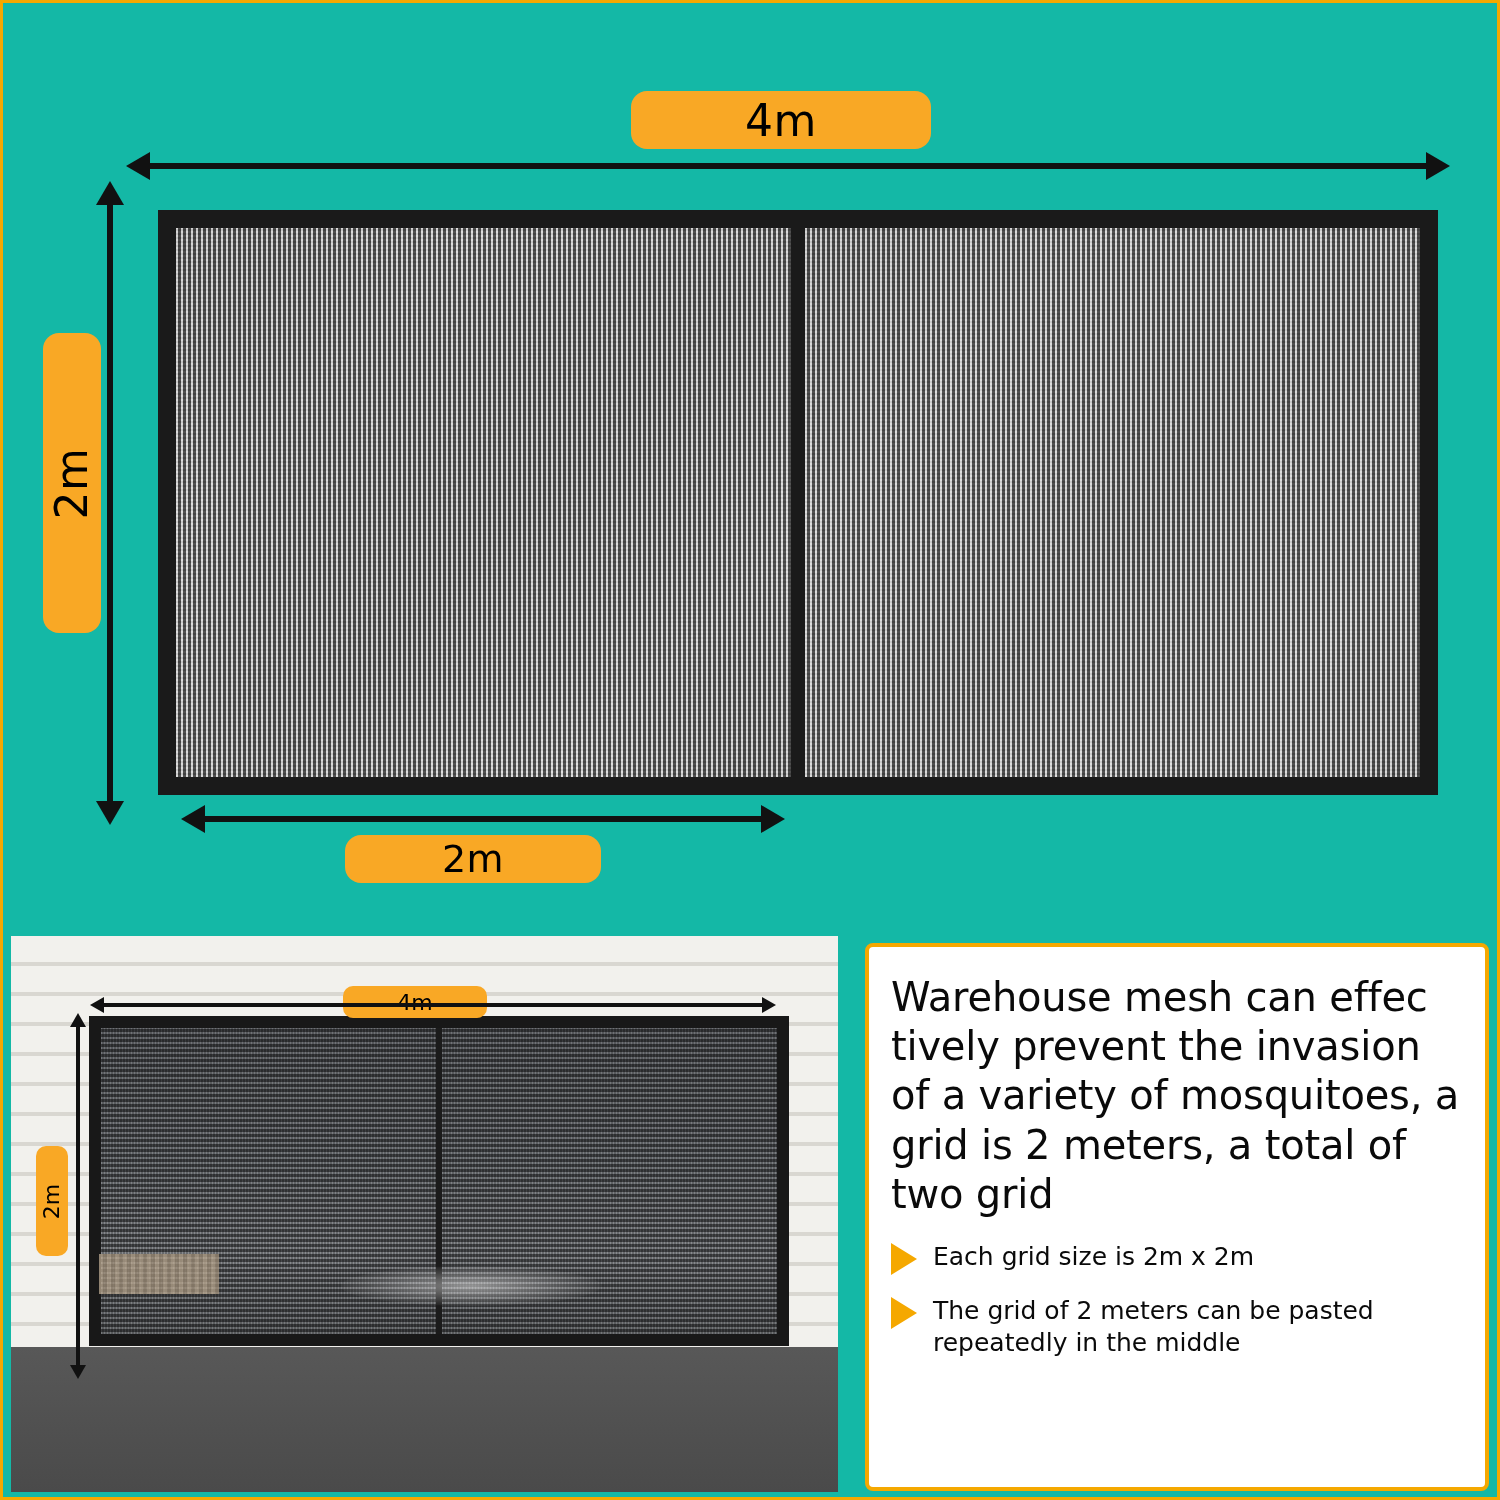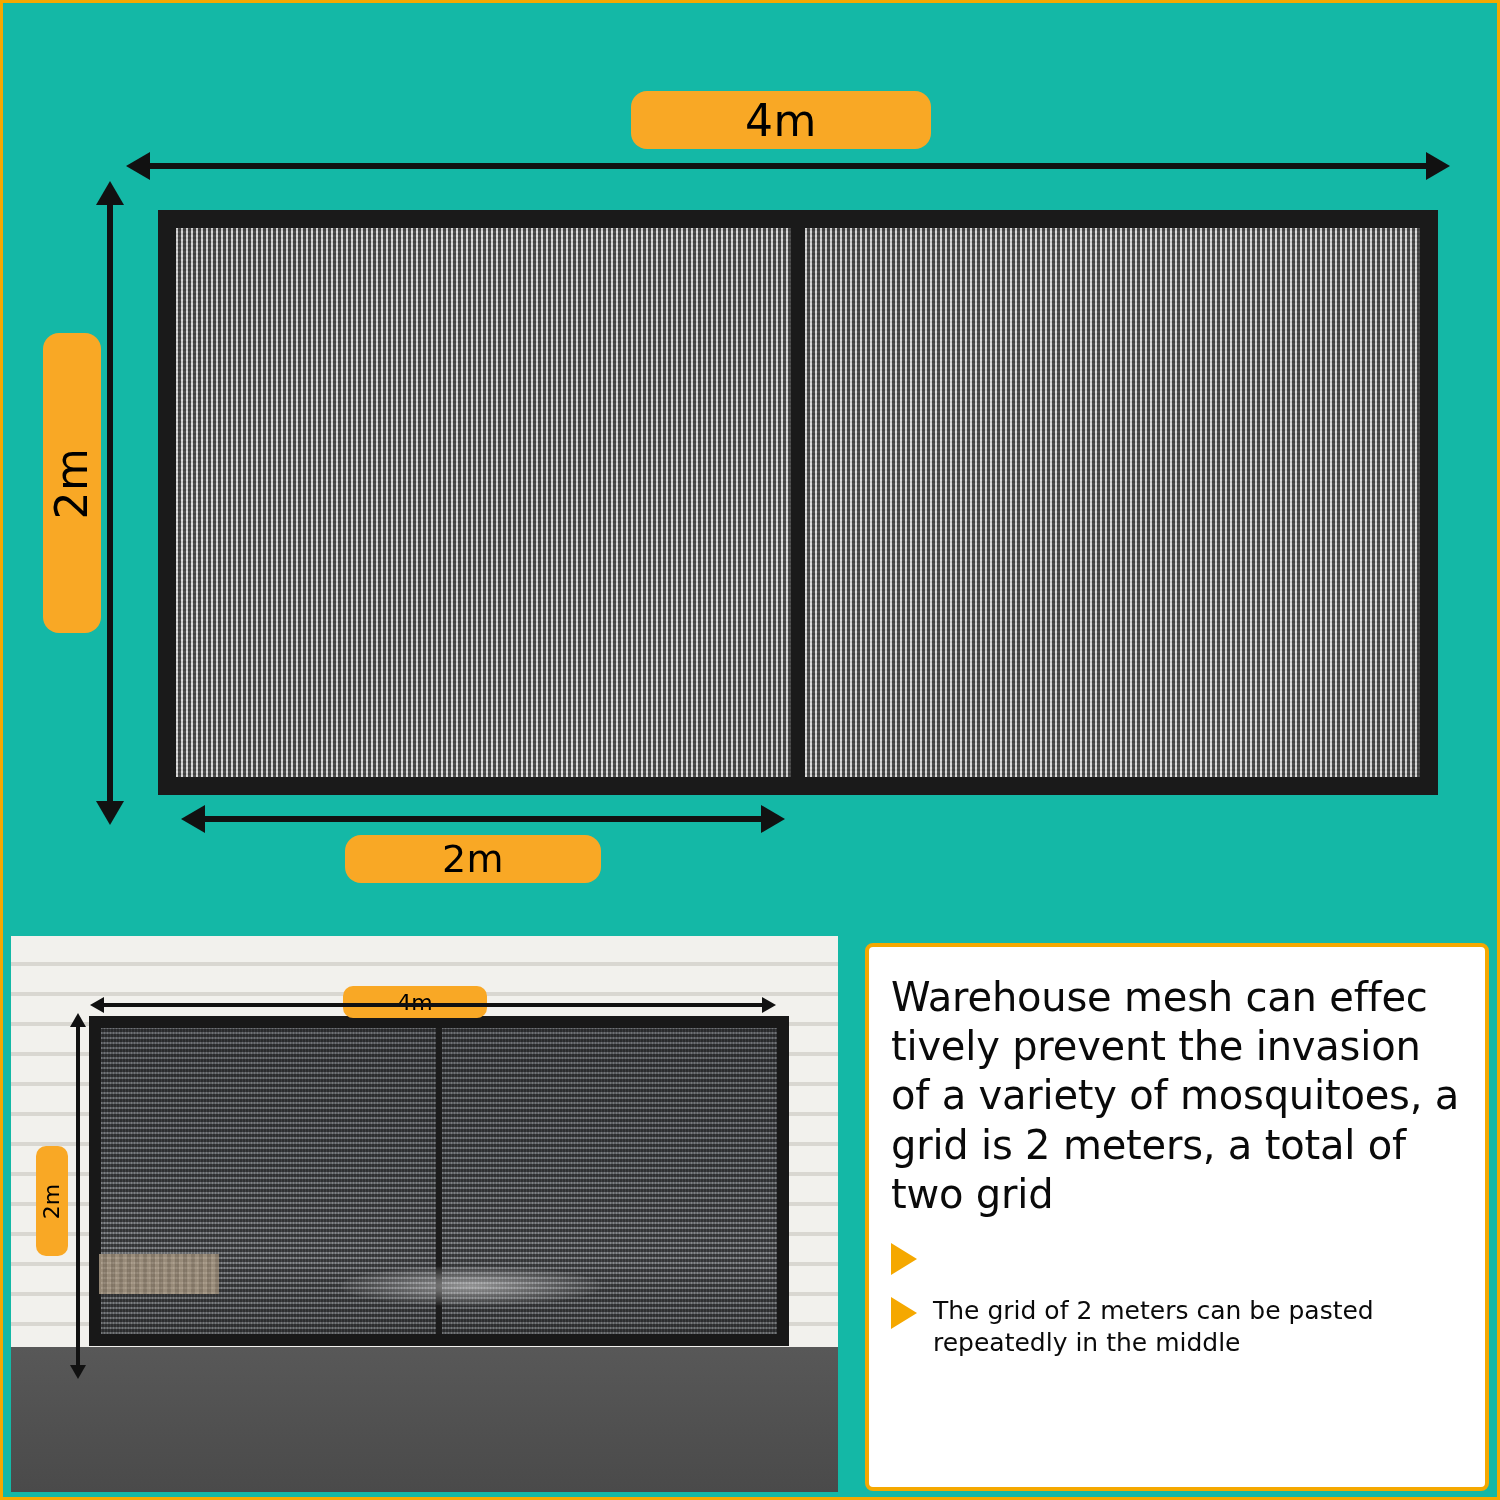--- a/index.html
+++ b/index.html
@@ -306,20 +306,21 @@
     <span style="transform:rotate(-90deg);display:block;white-space:nowrap;">2m</span>
   </div>
   <div class="arrow-h-sm" style="left:100px;top:1000px;width:660px;"></div>
   <div class="arrow-v-sm" style="left:73px;top:1023px;height:340px;"></div>
 
   <div class="text-card">
     <p class="headline">Warehouse mesh can effec tively prevent the invasion of a variety of mosquitoes, a grid is 2 meters, a total of two grid</p>
 
     <div class="bullet-row">
       <div class="tri"></div>
+      <div class="bullet-text">Each grid size is 2m x 2m</div>
     </div>
 
     <div class="bullet-row">
       <div class="tri"></div>
       <div class="bullet-text">The grid of 2 meters can be pasted repeatedly in the middle</div>
     </div>
   </div>
 
 </div>
 

